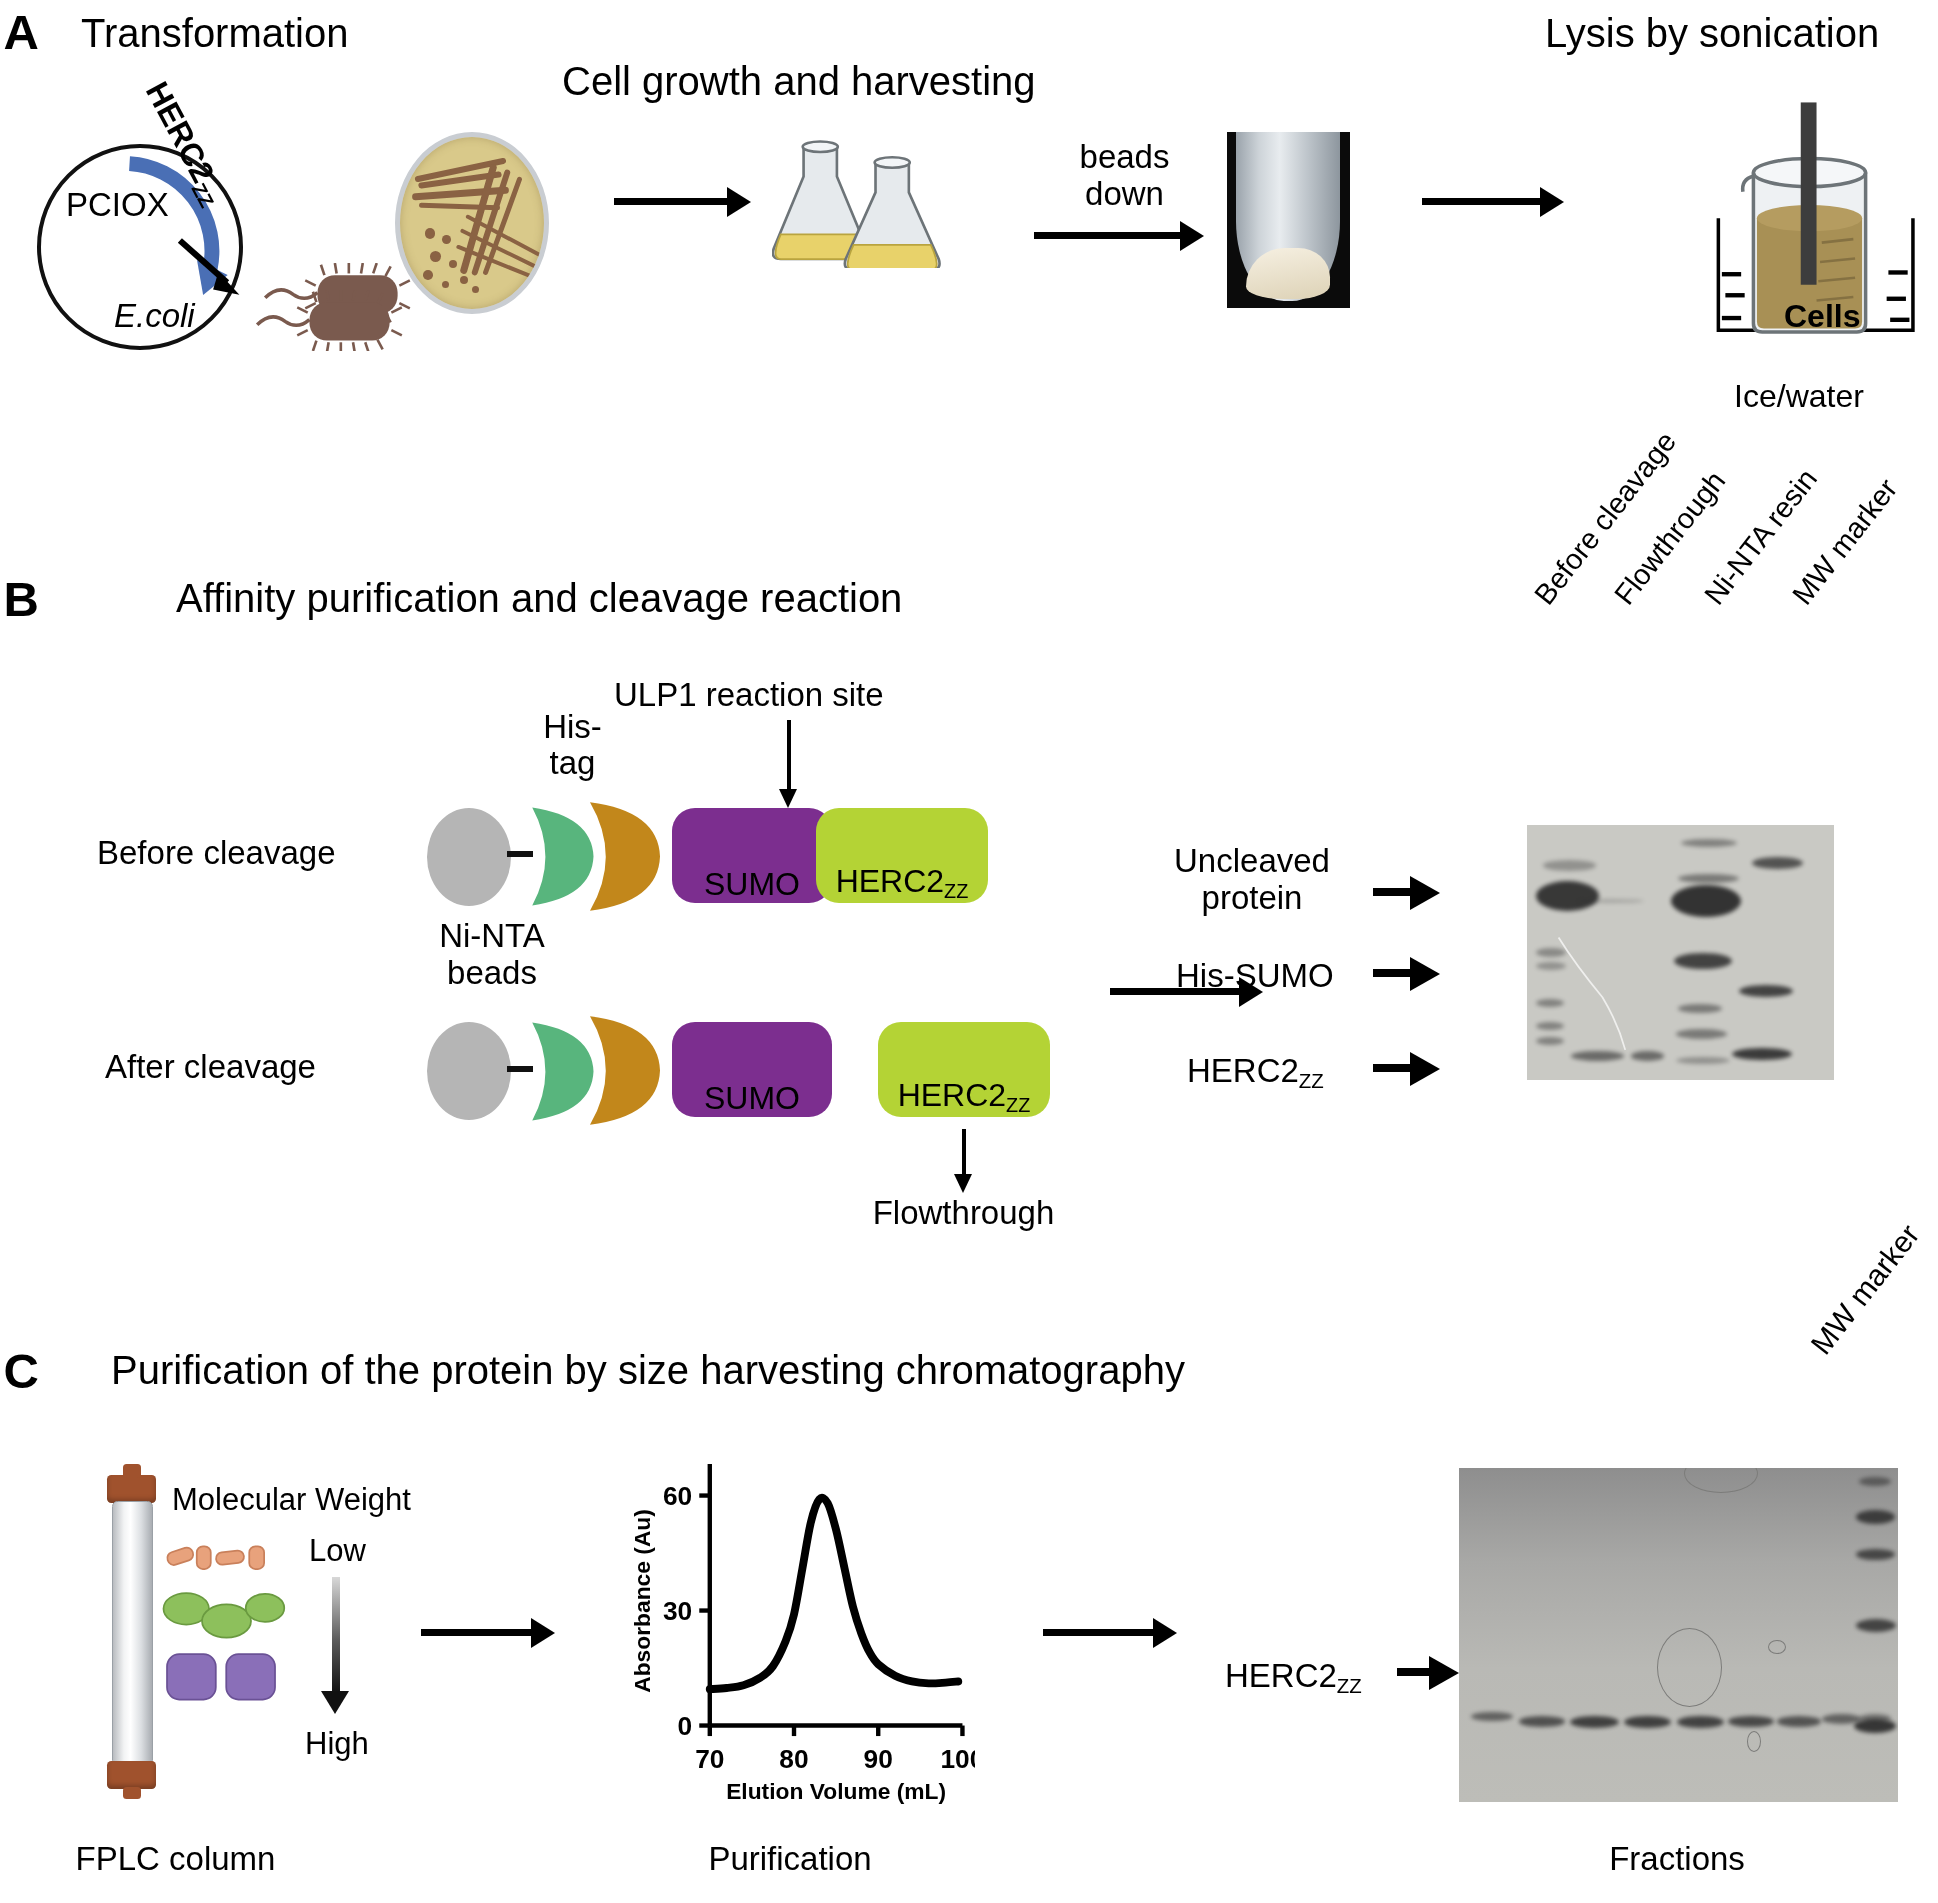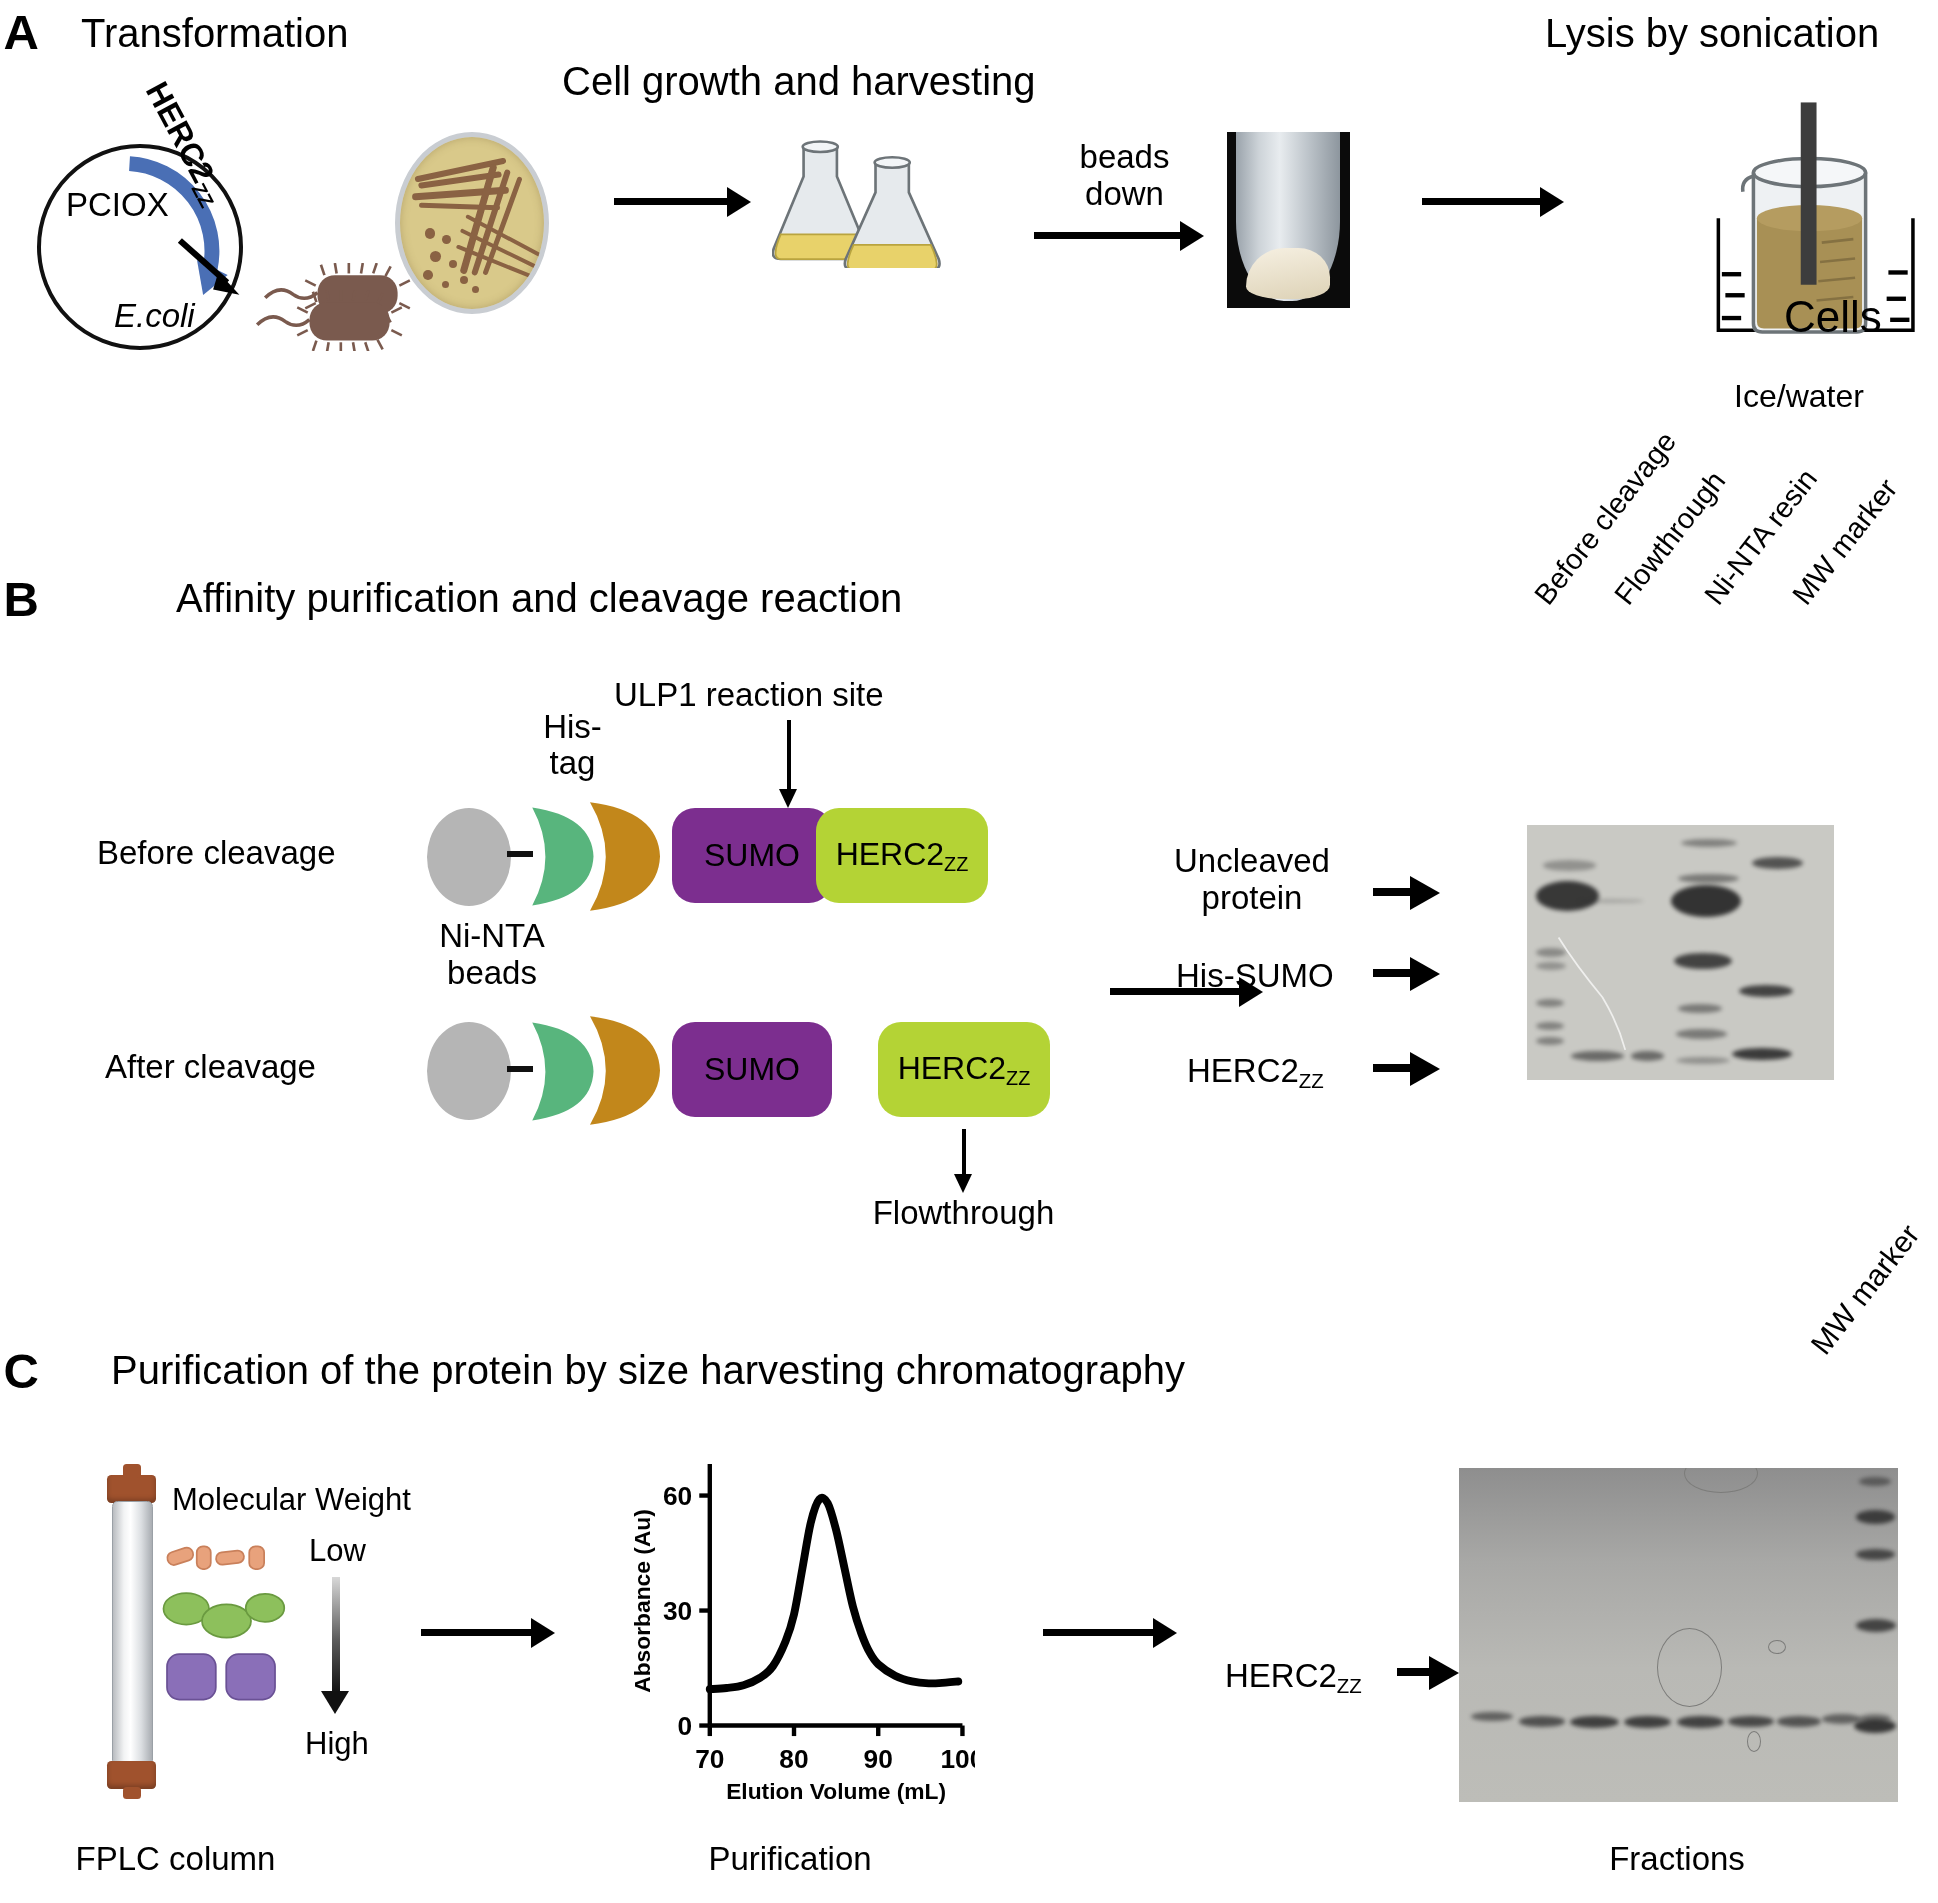--- a/index.html
+++ b/index.html
@@ -35,21 +35,21 @@
   .petri{position:absolute;border-radius:50%;background:#d9c98a;
      border:5.3px solid #c9cdd2;box-shadow:inset 0 0 8.8px rgba(140,120,70,.45);
      overflow:hidden;}
   .streak{position:absolute;background:#8a6243;border-radius:3.5px;}
   .colony{position:absolute;background:#8a6243;border-radius:50%;}
 
   
   .bead{position:absolute;background:#b5b5b5;border-radius:50%;}
   .linker{position:absolute;height:6.1px;background:#111;}
   .tagbox{position:absolute;border-radius:23px;display:flex;
-     align-items:center;justify-content:center;font-size:32px;color:#000;}
+     align-items:flex-end;justify-content:center;font-size:32px;color:#000;}
   .sumo{background:#7c2e8f;}
   .herc{background:#b4d335;}
 
   
   .gel{position:absolute;background:#c9c9c4;overflow:hidden;}
   .band{position:absolute;background:#2c2c2c;border-radius:50%;
      filter:blur(1.9px);}
   .gelC{position:absolute;overflow:hidden;
      background:linear-gradient(180deg,#8e8e8e 0%,#a8a8a6 28%,#b9b9b5 60%,#bdbdb8 100%);}
   .bubble{position:absolute;border:1.8px solid #7c7c7a;border-radius:50%;
@@ -233,21 +233,21 @@
     <line x1="196" y1="176" x2="232" y2="172"></line>
     <line x1="194" y1="198" x2="234" y2="194"></line>
     <line x1="192" y1="220" x2="234" y2="216"></line>
     <line x1="190" y1="242" x2="232" y2="238"></line>
   </g>
 
   <rect x="172" y="16" width="18" height="208" fill="#3d3d3d"></rect>
 
   <text x="182" y="250" font-family="Liberation Sans, sans-serif" font-size="36" text-anchor="middle" fill="#000">​</text>
 </svg>
-<div class="abs lbl" style="left:1784px;top:292px;font-size:44px;">Cells</div>
+<div class="abs lbl" style="left:1784px;top:298px;font-size:32px;font-weight:bold;">Cells</div>
 <div class="abs lbl ctr" style="left:1685px;top:342px;width:228px;font-size:32px;margin-top:36px;">Ice/water</div>
 
 <div class="abs panel-letter" style="left:3.5px;top:571px;">B</div>
 <div class="abs panel-title" style="left:176px;top:576px;">Affinity purification and cleavage reaction</div>
 
 <div class="abs lbl" style="left:614px;top:676px;font-size:33px;">ULP1 reaction site</div>
 <div class="arrow-thin" style="left:787px;top:720px;height:70px;"></div>
 
 <div class="abs ctr" style="left:520px;top:709px;width:105px;font-size:33px;line-height:1.1;">
   <div>His-</div>

